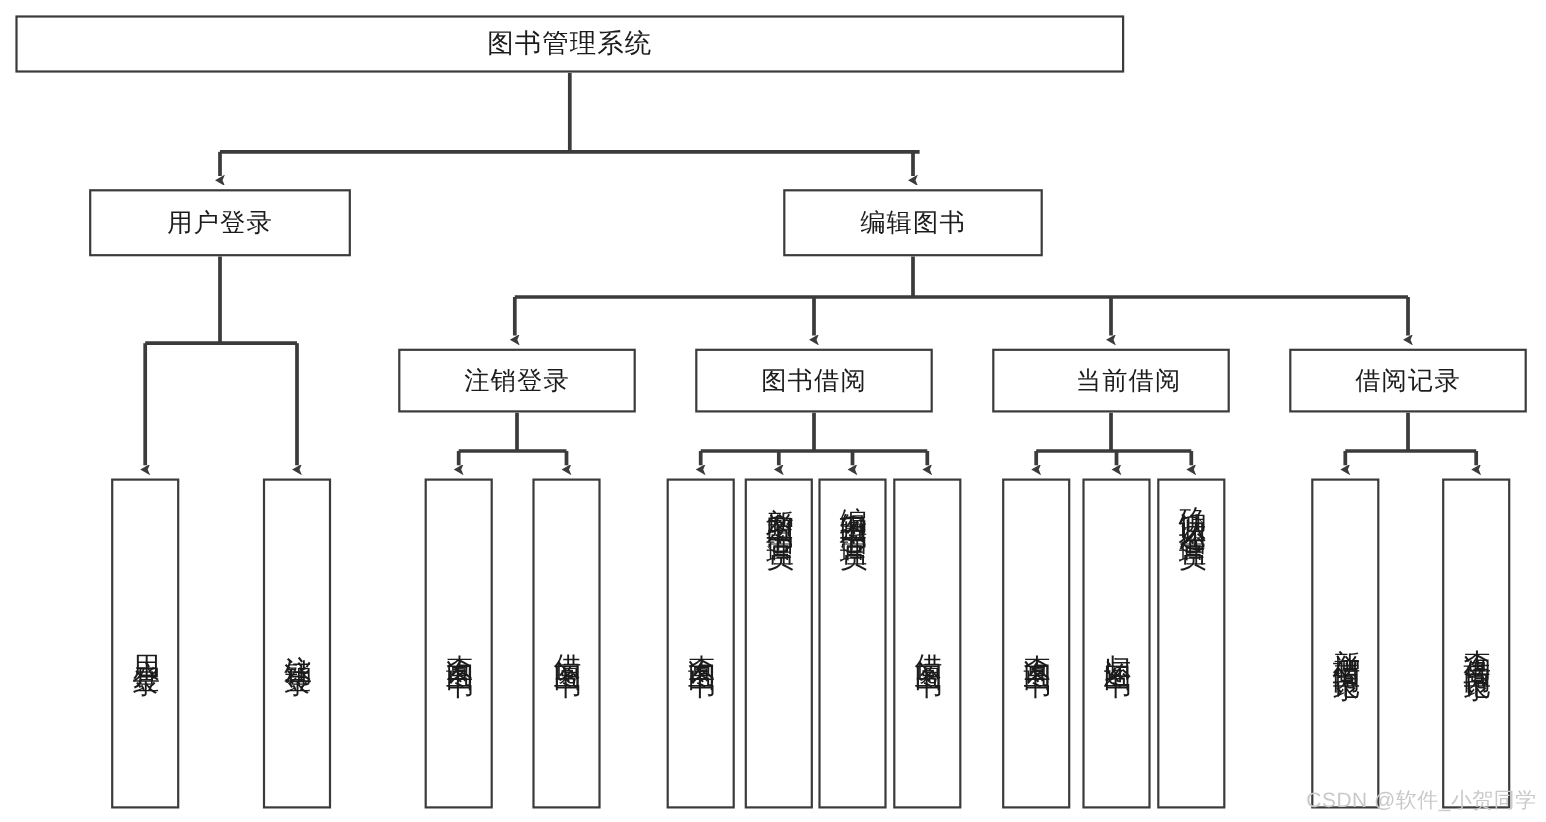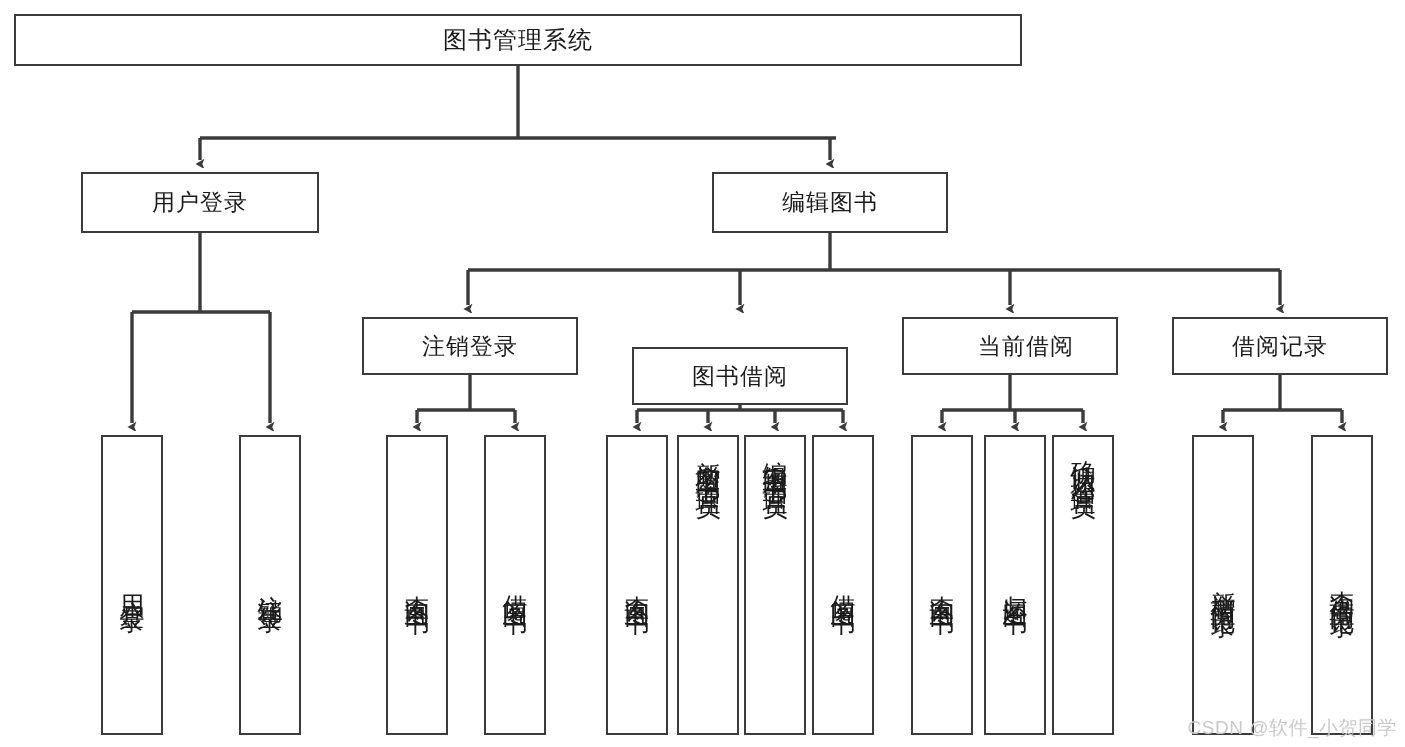--- a/index.html
+++ b/index.html
@@ -135,21 +135,21 @@
       <path d="M1342,410 L1342,423" marker-end="url(#arrow)"></path>
     </g>
   </svg>
 
   <div class="node root h-node" id="node-root" style="left: 14px; top: 14px; width: 1008px; height: 52px;">图书管理系统</div>
 
   <div class="node h-node" id="node-l2-0" style="left: 81px; top: 172px; width: 238px; height: 61px;">用户登录</div>
   <div class="node h-node" id="node-l2-1" style="left: 712px; top: 172px; width: 236px; height: 61px;">编辑图书</div>
 
   <div class="node h-node" id="node-l3-0" style="left: 362px; top: 317px; width: 216px; height: 58px;">注销登录</div>
-  <div class="node h-node" id="node-l3-1" style="left: 632px; top: 317px; width: 216px; height: 58px; margin-top: 30px;">图书借阅</div>
+  <div class="node h-node" id="node-l3-1" style="left: 632px; top: 317px; width: 216px; height: 58px;">图书借阅</div>
   <div class="node h-node" id="node-l3-2" style="left: 902px; top: 317px; width: 216px; height: 58px; padding-left: 32px;">当前借阅</div>
   <div class="node h-node" id="node-l3-3" style="left: 1172px; top: 317px; width: 216px; height: 58px;">借阅记录</div>
 
   <div class="node v-node" id="node-leaf-0" style="left: 101px; top: 435px; width: 62px; height: 300px;">用户登录</div>
   <div class="node v-node" id="node-leaf-1" style="left: 239px; top: 435px; width: 62px; height: 300px;">注销登录</div>
   <div class="node v-node" id="node-leaf-2" style="left: 386px; top: 435px; width: 62px; height: 300px;">查询图书</div>
   <div class="node v-node" id="node-leaf-3" style="left: 484px; top: 435px; width: 62px; height: 300px;">借阅图书</div>
   <div class="node v-node" id="node-leaf-4" style="left: 606px; top: 435px; width: 62px; height: 300px;">查询图书</div>
   <div class="node v-node top-align" id="node-leaf-5" style="left: 677px; top: 435px; width: 62px; height: 300px;">新增图书（管理员）</div>
   <div class="node v-node top-align" id="node-leaf-6" style="left: 744px; top: 435px; width: 62px; height: 300px;">编辑图书（管理员）</div>

